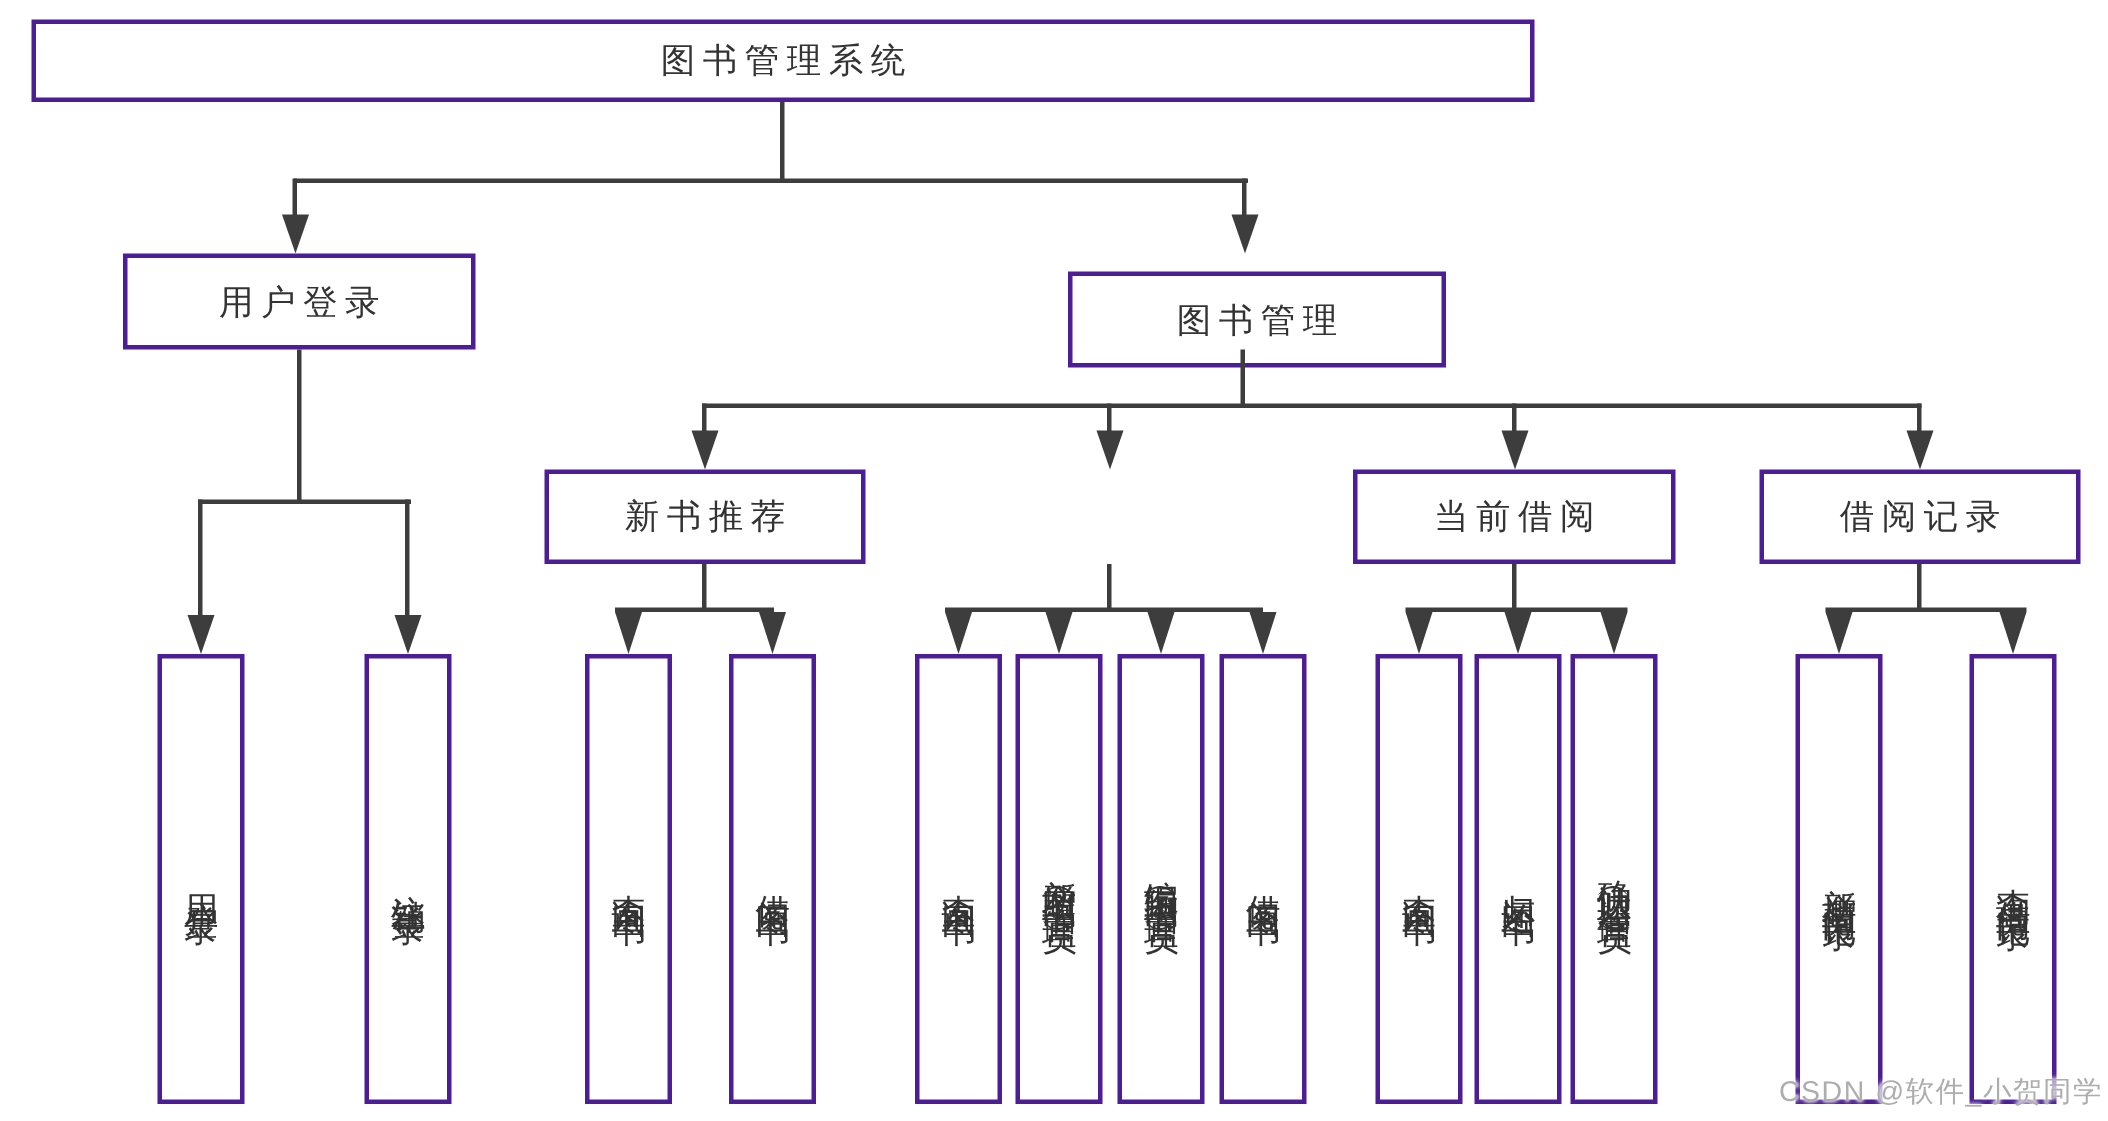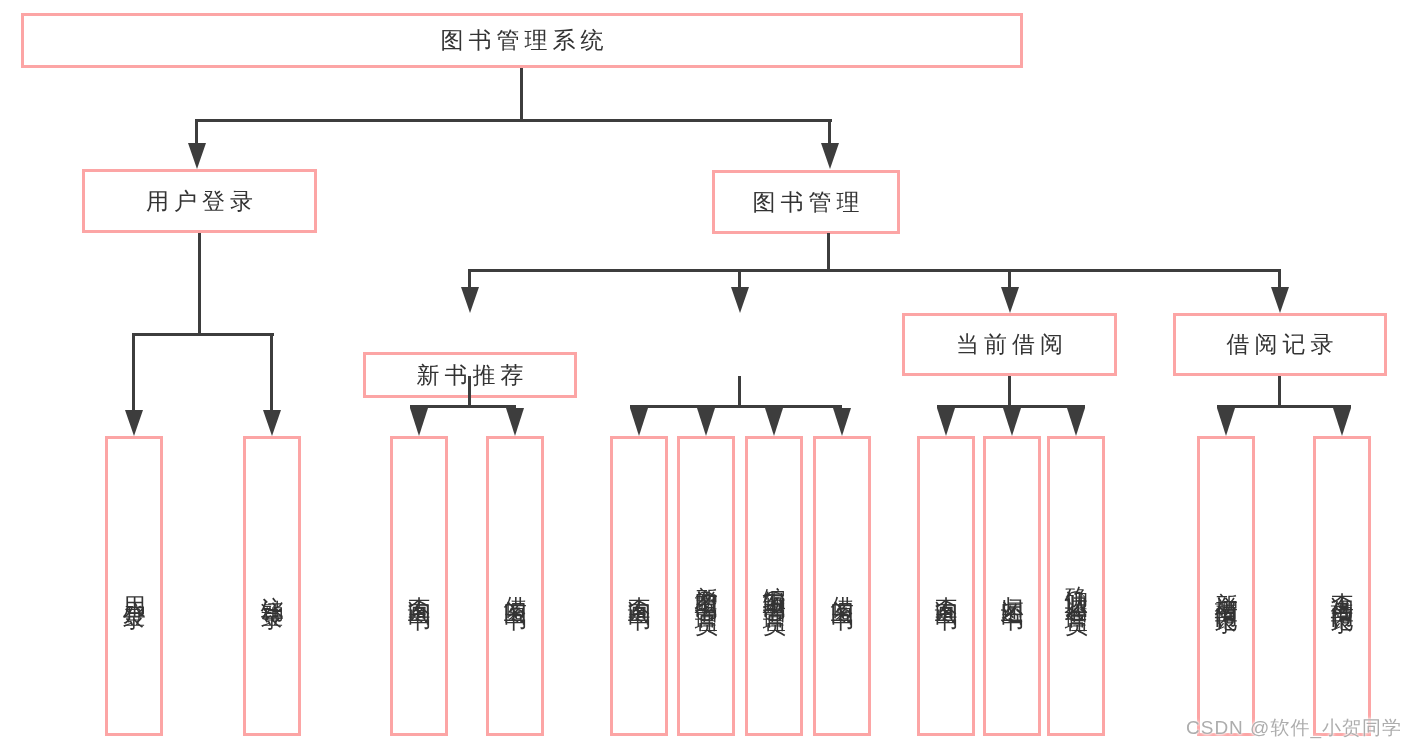--- a/index.html
+++ b/index.html
@@ -8,21 +8,21 @@
     width: 1405px;
     height: 747px;
     background: #ffffff;
     font-family: "Liberation Sans", sans-serif;
     color: #333333;
     overflow: hidden;
   }
   .box {
     position: absolute;
     box-sizing: border-box;
-    border: 3px solid #fca5a5;
+    border: 3px solid #4c1d95;
     background: #ffffff;
     display: flex;
     align-items: center;
     justify-content: center;
   }
   .hbox {
     font-size: 23px;
     letter-spacing: 5px;
     padding-left: 5px;
     white-space: nowrap;
@@ -65,41 +65,41 @@
   <div class="box hbox" style="left:21px; top:13px; width:1002px; height:55px;">图书管理系统</div>
 
   <div class="v" style="left:520px; top:68px; height:52px;"></div>
   <div class="h" style="left:196px; top:119px; width:636px;"></div>
   <div class="v" style="left:195px; top:119px; height:30px;"></div>
   <div class="v" style="left:828px; top:119px; height:30px;"></div>
   <div class="ar" style="left:188px; top:143px;"></div>
   <div class="ar" style="left:821px; top:143px;"></div>
 
   <div class="box hbox" style="left:82px; top:169px; width:235px; height:64px;">用户登录</div>
-  <div class="box hbox" style="left:712px; top:170px; width:188px; height:64px;">图书管理</div>
+  <div class="box hbox" style="left:712px; top:181px; width:252px; height:64px;">图书管理</div>
 
   <div class="v" style="left:198px; top:233px; height:103px;"></div>
   <div class="h" style="left:132px; top:333px; width:142px;"></div>
   <div class="v" style="left:132px; top:333px; height:81px;"></div>
   <div class="v" style="left:270px; top:333px; height:81px;"></div>
   <div class="ar" style="left:125px; top:410px;"></div>
   <div class="ar" style="left:263px; top:410px;"></div>
 
   <div class="v" style="left:827px; top:233px; height:38px;"></div>
   <div class="h" style="left:468px; top:269px; width:813px;"></div>
   <div class="v" style="left:468px; top:269px; height:22px;"></div>
   <div class="v" style="left:738px; top:269px; height:22px;"></div>
   <div class="v" style="left:1008px; top:269px; height:22px;"></div>
   <div class="v" style="left:1278px; top:269px; height:22px;"></div>
   <div class="ar" style="left:461px; top:287px;"></div>
   <div class="ar" style="left:731px; top:287px;"></div>
   <div class="ar" style="left:1001px; top:287px;"></div>
   <div class="ar" style="left:1271px; top:287px;"></div>
 
-  <div class="box hbox" style="left:363px; top:313px; width:214px; height:46px;margin-top:39px;">新书推荐</div>
+  <div class="box hbox" style="left:363px; top:313px; width:214px; height:63px;">新书推荐</div>
   <div class="box hbox" style="left:1173px; top:313px; width:214px; height:63px;">借阅记录</div>
   <div class="box hbox" style="left:902px; top:313px; width:215px; height:63px;">当前借阅</div>
 
   <div class="v" style="left:468px; top:376px; height:32px;"></div>
   <div class="h" style="left:410px; top:405px; width:106px;"></div>
   <div class="ar ar2" style="left:410px; top:408px;"></div>
   <div class="ar ar2" style="left:506px; top:408px;"></div>
 
   <div class="v" style="left:738px; top:376px; height:32px;"></div>
   <div class="h" style="left:630px; top:405px; width:212px;"></div>

